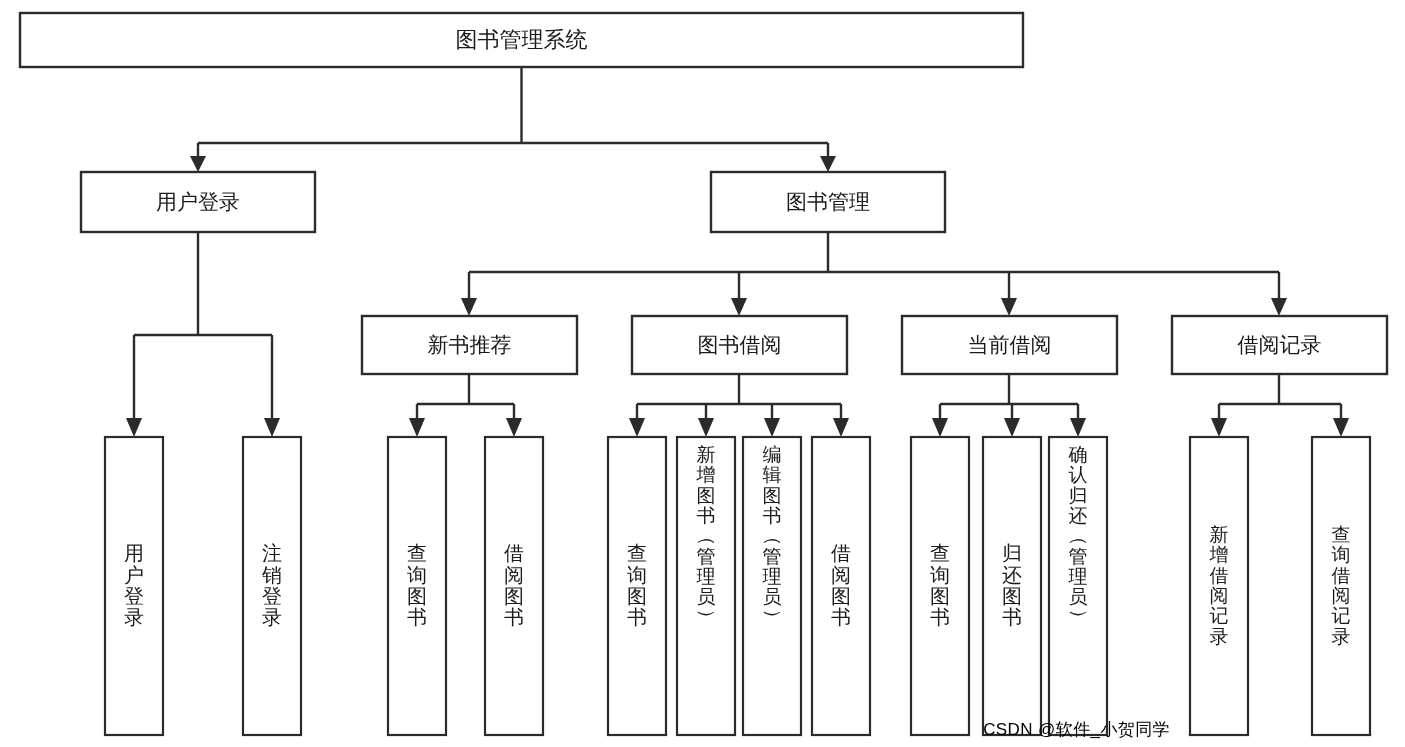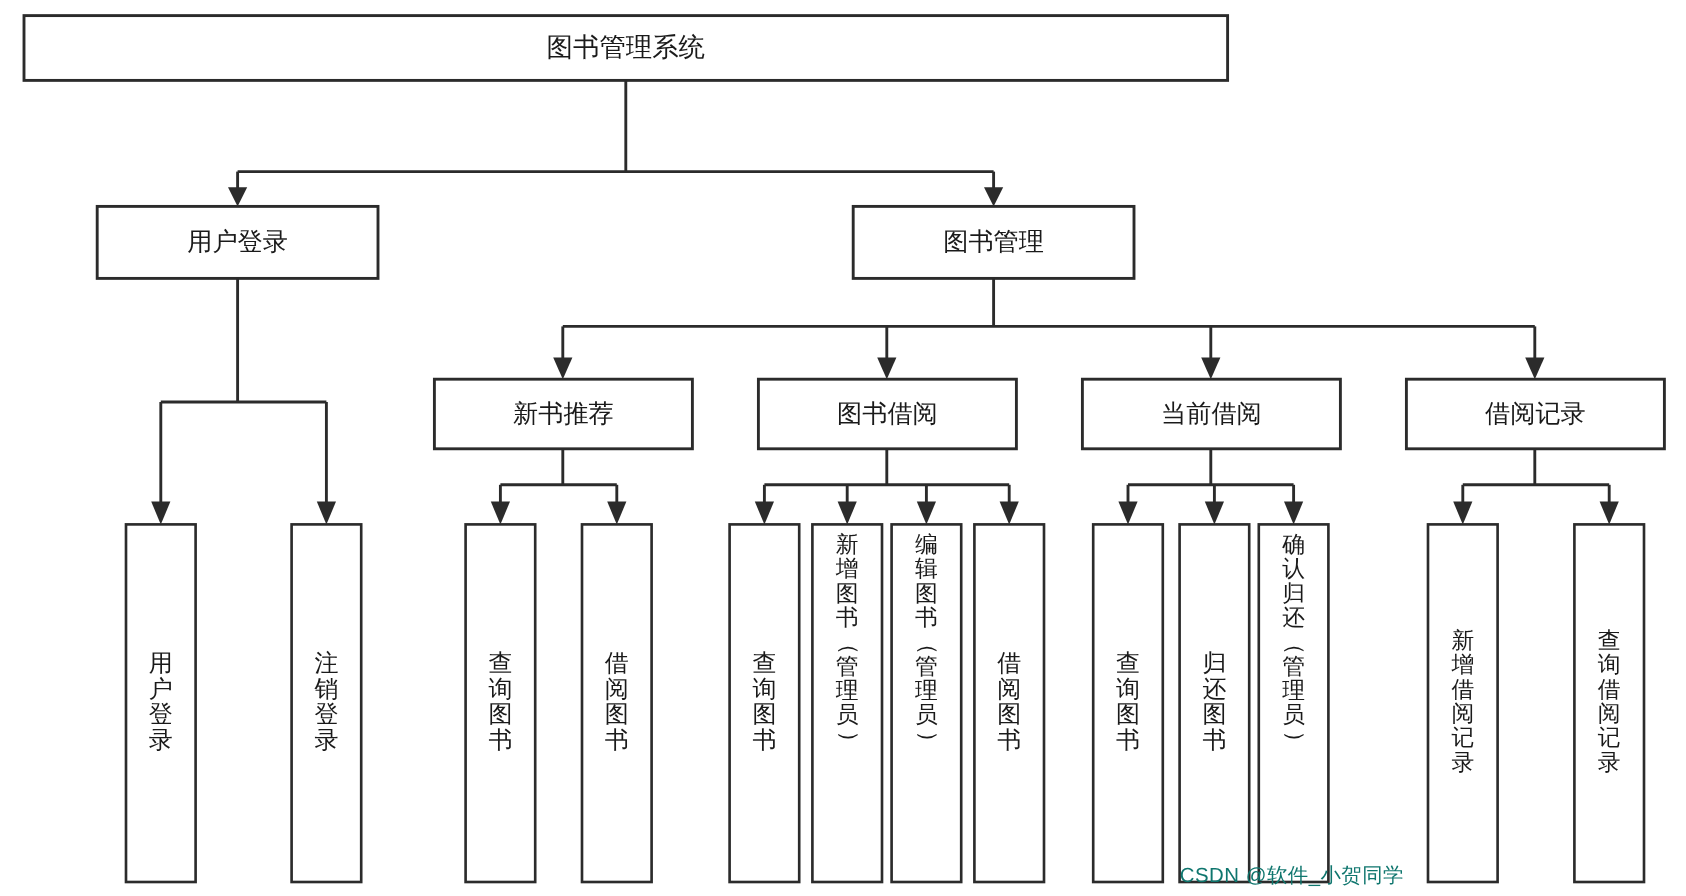--- a/index.html
+++ b/index.html
@@ -76,21 +76,21 @@
   .leaf-label span.ch.rot {
     display: block;
     transform: rotate(90deg);
   }
   .watermark {
     position: absolute;
     right: 12px;
     bottom: 6px;
     font-family: "Liberation Sans", "DejaVu Sans", sans-serif;
     font-size: 17px;
-    color: #0f766e;
+    color: #000000;
     letter-spacing: 0.4px;
     white-space: nowrap;
     pointer-events: none;
   }
 </style>
 </head>
 <body>
 
 <div id="diagram-root">
 

